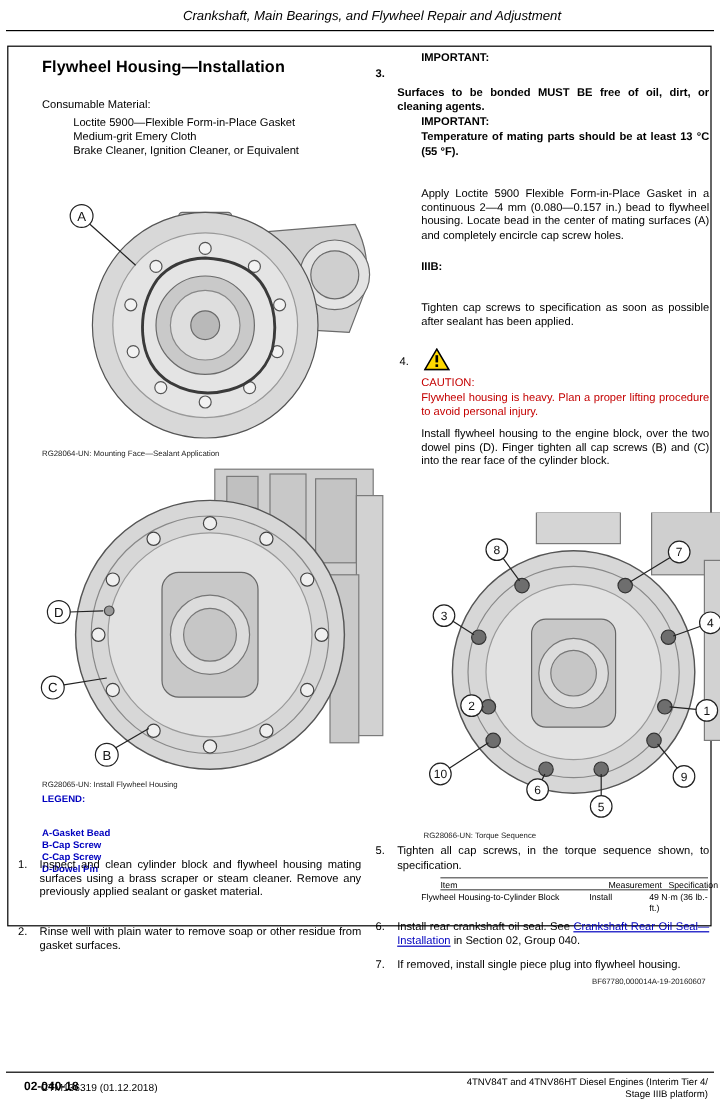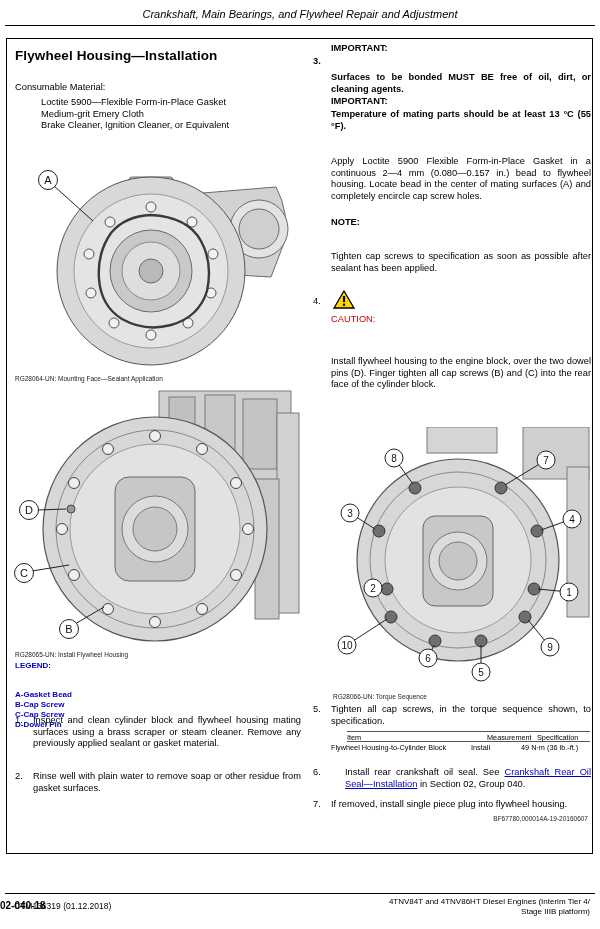--- a/index.html
+++ b/index.html
@@ -1,25 +1,25 @@
 <!DOCTYPE html>
 <html><head>
 <meta charset="utf-8">
 <style>
   * { margin:0; padding:0; box-sizing:border-box; }
   html,body { background:#ffffff; }
   .page { position:relative; width:600px; height:929px; background:#fff;
           font-family:"Liberation Sans", sans-serif; color:#000; overflow:hidden; }
-  .abs { position:absolute; }
+  .abs { position:absolute;padding-left:20px; }
 
   .running-header { top:8px; left:0; width:100%; text-align:center;
                     font-size:11px; font-style:italic; }
   .header-rule { top:25px; left:5px; width:590px; border-top:1.2px solid #000; height:0; }
 
-  .content-box { top:38px; left:6px; width:587px; height:816px; border:1px solid #000; }
+  .content-box { top:38px; left:6px; width:587px; height:734px; border:1px solid #000; }
 
   .section-title { font-size:13.5px; font-weight:bold; letter-spacing:0.1px; }
   .body-text { font-size:9.3px; line-height:11.6px; }
   .just { text-align:justify; }
   .bold { font-weight:bold; }
   .red { color:#c40000; }
   .link { color:#0000bf; text-decoration:underline; cursor:pointer; }
 
   .caption { font-size:6.5px; color:#222; }
   .legend-title { color:#0000bf; font-weight:bold; font-size:8px; line-height:10px; }
@@ -176,32 +176,33 @@
     <div class="step body-text bold" style="top:17px; left:306px; width:278px;">
       <span class="num">3.</span>
       <span class="just" style="display:block;margin-top:16px;">Surfaces to be bonded MUST BE free of oil, dirt, or cleaning agents.</span>
     </div>
 
     <div class="abs body-text bold" style="top:57px; left:324px;">IMPORTANT:</div>
     <div class="abs body-text bold just" style="top:70px; left:324px; width:260px;">Temperature of mating parts should be at least 13 °C (55 °F).</div>
 
     <div class="abs body-text just" style="top:117px; left:324px; width:260px;">Apply Loctite 5900 Flexible Form-in-Place Gasket in a continuous 2—4 mm (0.080—0.157 in.) bead to flywheel housing. Locate bead in the center of mating surfaces (A) and completely encircle cap screw holes.</div>
 
-    <div class="abs body-text bold" style="top:178px; left:324px;">NOTE:</div>
+    <div class="abs body-text bold" style="top:178px; left:324px;">IIIB:</div>
     <div class="abs body-text just" style="top:212px; left:324px; width:260px;">Tighten cap screws to specification as soon as possible after sealant has been applied.</div>
 
     <div class="abs body-text" style="top:257px; left:306px;">4.</div>
     <div class="abs" style="top:251px; left:326px;">
       <svg width="22" height="19" viewBox="0 0 22 19">
         <polygon points="11,1 21,18 1,18" fill="#ffd900" stroke="#000" stroke-width="1.3"></polygon>
         <rect x="9.9" y="6" width="2.2" height="6" fill="#000"></rect>
         <rect x="9.9" y="13.6" width="2.2" height="2.2" fill="#000"></rect>
       </svg>
     </div>
     <div class="abs body-text red" style="top:275px; left:324px;">CAUTION:</div>
+    <div class="abs body-text red just" style="top:287px; left:324px; width:260px;">Flywheel housing is heavy. Plan a proper lifting procedure to avoid personal injury.</div>
     <div class="abs body-text just" style="top:317px; left:324px; width:260px;">Install flywheel housing to the engine block, over the two dowel pins (D). Finger tighten all cap screws (B) and (C) into the rear face of the cylinder block.</div>
 
     <div class="abs" style="top:388px; left:320px;">
       <svg width="264" height="264" viewBox="0 0 264 264">
         <g stroke="#7a7a7a" stroke-width="1">
           <rect x="196" y="0" width="66" height="52" fill="#cfcfcf"></rect>
           <rect x="240" y="40" width="22" height="150" fill="#d2d2d2"></rect>
           <rect x="100" y="0" width="70" height="26" fill="#d5d5d5"></rect>
         </g>
         <g>
@@ -295,21 +296,21 @@
       </div>
       <div class="trow">
         <span class="c1">Flywheel Housing-to-Cylinder Block</span>
         <span class="c2">Install</span>
         <span class="c3">49 N·m (36 lb.-ft.)</span>
       </div>
     </div>
 
     <div class="step body-text" style="top:728px; left:306px; width:278px;">
       <span class="num">6.</span>
-      <span class="just" style="display:block;margin-left:14px;"><span>Install rear crankshaft oil seal. See </span><span class="link">Crankshaft Rear Oil Seal—Installation</span><span> in Section 02, Group 040.</span></span>
+      <span class="just" style="display:block;"><span>Install rear crankshaft oil seal. See </span><span class="link">Crankshaft Rear Oil Seal—Installation</span><span> in Section 02, Group 040.</span></span>
     </div>
 
     <div class="step body-text" style="top:760px; left:306px; width:278px;">
       <span class="num">7.</span>
       <span style="display:block;">If removed, install single piece plug into flywheel housing.</span>
     </div>
 
     <div class="abs doc-code" style="top:776px; right:4px; text-align:right;">BF67780,000014A-19-20160607</div>
   </div>
 

